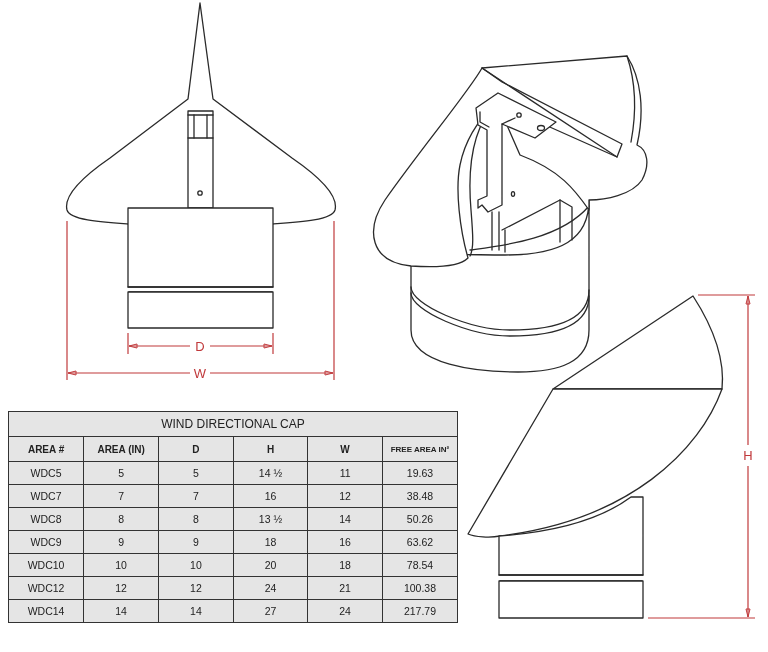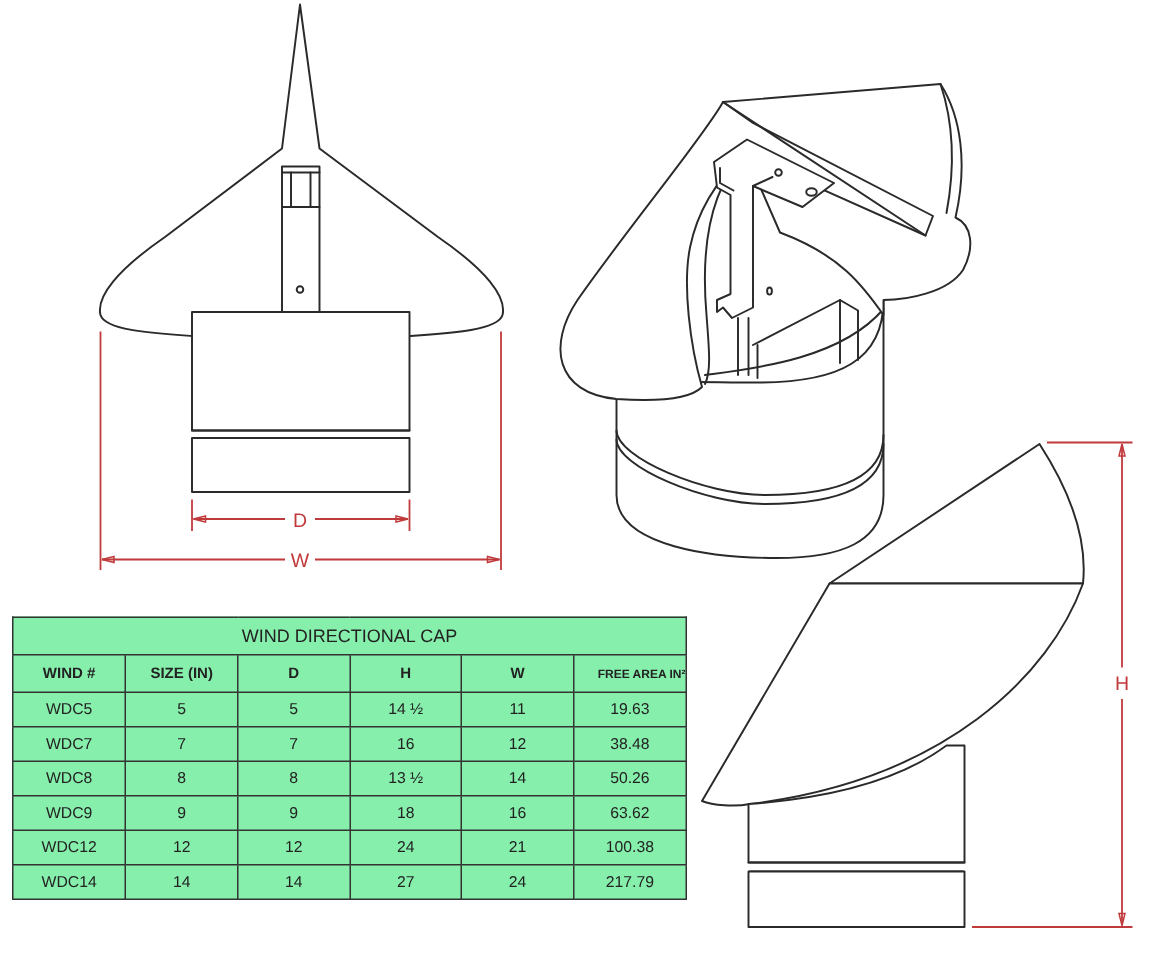--- a/index.html
+++ b/index.html
@@ -6,29 +6,29 @@
     body { width: 768px; height: 652px; position: relative; overflow: hidden; font-family: "Liberation Sans", sans-serif; }
     svg.drawing { position: absolute; left: 0; top: 0; width: 768px; height: 652px; }
     .ink { fill: none; stroke: #2a2a2a; stroke-width: 1.3; stroke-linejoin: round; stroke-linecap: round; }
     .ink-fill { fill: #ffffff; stroke: #2a2a2a; stroke-width: 1.3; stroke-linejoin: round; }
     .dim { fill: none; stroke: #c0393b; stroke-width: 1.2; }
     .dim-arrow { fill: none; stroke: #c0393b; stroke-width: 1; }
     .dim-label { fill: #c0393b; font-family: "Liberation Sans", sans-serif; font-size: 13px; }
     table.spec {
       position: absolute; left: 8px; top: 411px; width: 450px;
       border-collapse: collapse; font-family: "Liberation Sans", sans-serif; color: #222;
-      background: #86efac;
+      background: #e5e5e5;
     }
     table.spec td, table.spec th {
       border: 1.3px solid #333; text-align: center; padding: 0; font-size: 10.5px;
       height: 22px; width: 75px;
     }
     table.spec th.title { font-weight: normal; font-size: 12px; height: 24px; }
     table.spec tr.hdr th { font-weight: bold; font-size: 10px; height: 24px; }
-    table.spec tr.hdr th.small { font-size: 8px; text-align: right; }
+    table.spec tr.hdr th.small { font-size: 8px; }
   </style>
 </head>
 <body>
 
 <svg class="drawing" viewBox="0 0 768 652" xmlns="http://www.w3.org/2000/svg">
 
   <g>
 
     <path class="ink-fill" d="M 128,224
          C 100,222 70,220 67,210
@@ -134,22 +134,22 @@
     </g>
   </g>
 </svg>
 
 <table class="spec">
   <tbody>
       <tr>
     <th class="title" colspan="6">WIND DIRECTIONAL CAP</th>
   </tr>
   <tr class="hdr">
-    <th>WIND #</th>
-    <th>SIZE (IN)</th>
+    <th>AREA #</th>
+    <th>AREA (IN)</th>
     <th>D</th>
     <th>H</th>
     <th>W</th>
     <th class="small">FREE AREA IN²</th>
   </tr>
   <tr>
     <td>WDC5</td>
     <td>5</td>
     <td>5</td>
     <td>14 ½</td>
@@ -174,20 +174,28 @@
   </tr>
   <tr>
     <td>WDC9</td>
     <td>9</td>
     <td>9</td>
     <td>18</td>
     <td>16</td>
     <td>63.62</td>
   </tr>
   <tr>
+    <td>WDC10</td>
+    <td>10</td>
+    <td>10</td>
+    <td>20</td>
+    <td>18</td>
+    <td>78.54</td>
+  </tr>
+  <tr>
     <td>WDC12</td>
     <td>12</td>
     <td>12</td>
     <td>24</td>
     <td>21</td>
     <td>100.38</td>
   </tr>
   <tr>
     <td>WDC14</td>
     <td>14</td>

